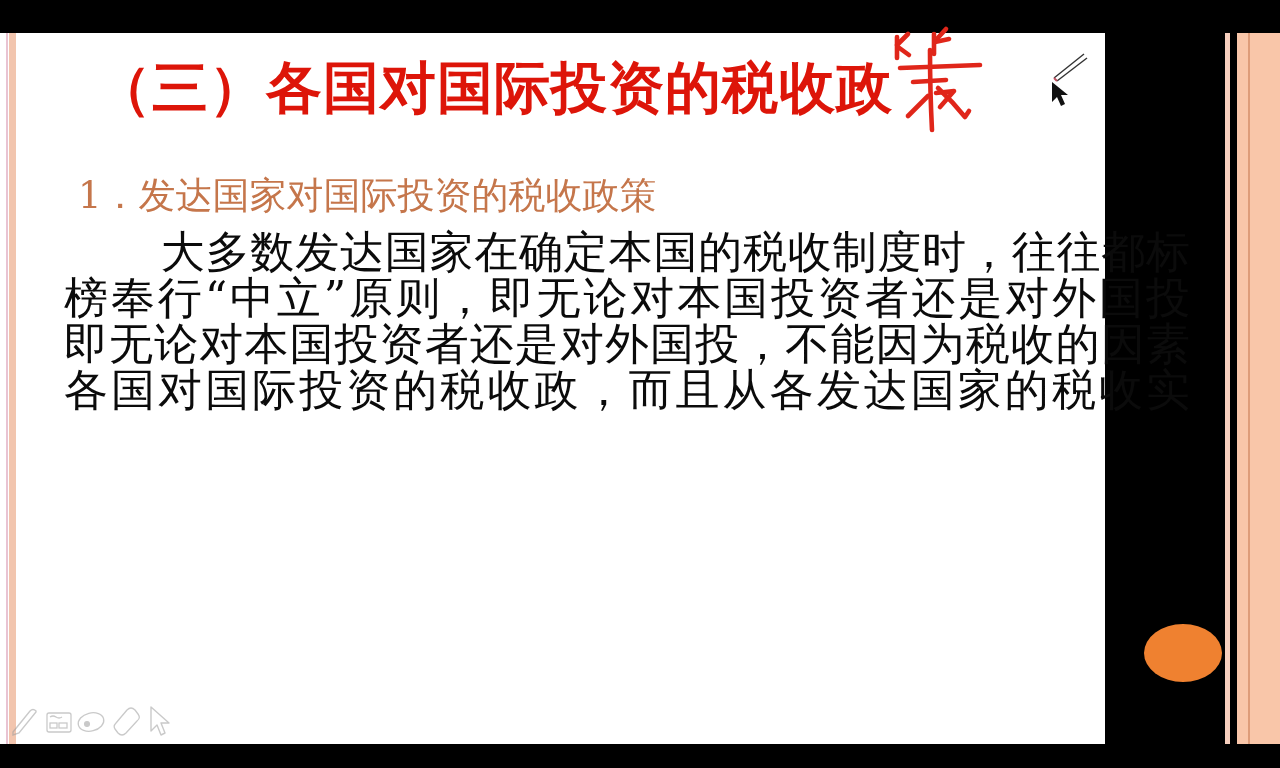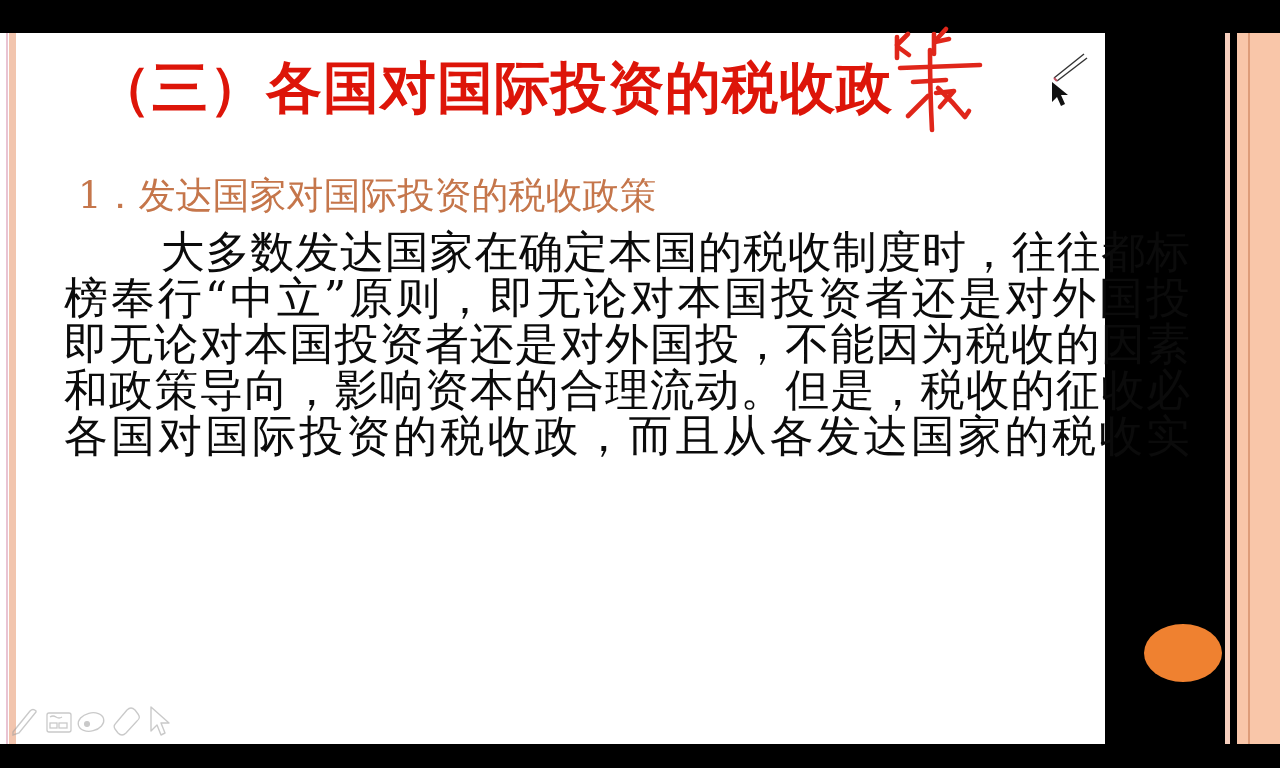--- a/index.html
+++ b/index.html
@@ -92,21 +92,20 @@
         <path d="M14,30 L14,50 L19,45 L23,54 L27,52 L23,43 L30,43 Z" fill="#111"></path>
       </g>
     </svg>
 
     <div class="subtitle">1．发达国家对国际投资的税收政策</div>
 
     <div class="bodytext">
       <div class="line first">大多数发达国家在确定本国的税收制度时，往往都标</div>
       <div class="line">榜奉行“中立”原则，即无论对本国投资者还是对外国投</div>
       <div class="line">即无论对本国投资者还是对外国投，不能因为税收的因素</div>
-      <div class="line">和政策导向，影响资本的合理流动。但是，税收的征收必</div>
       <div class="line">各国对国际投资的税收政，而且从各发达国家的税收实</div>
     </div>
 
     <div class="deco-ellipse"></div>
 
     <div class="toolbar">
       <svg style="left:2px" width="30" height="34" viewBox="0 0 30 34">
         <g stroke="#9E9E9E" stroke-width="1.4" fill="none" stroke-linecap="round">
           <path d="M3,27 L20,6 Q23,3 26,6 L26,7 L9,28 L3,30 Z"></path>
         </g>

